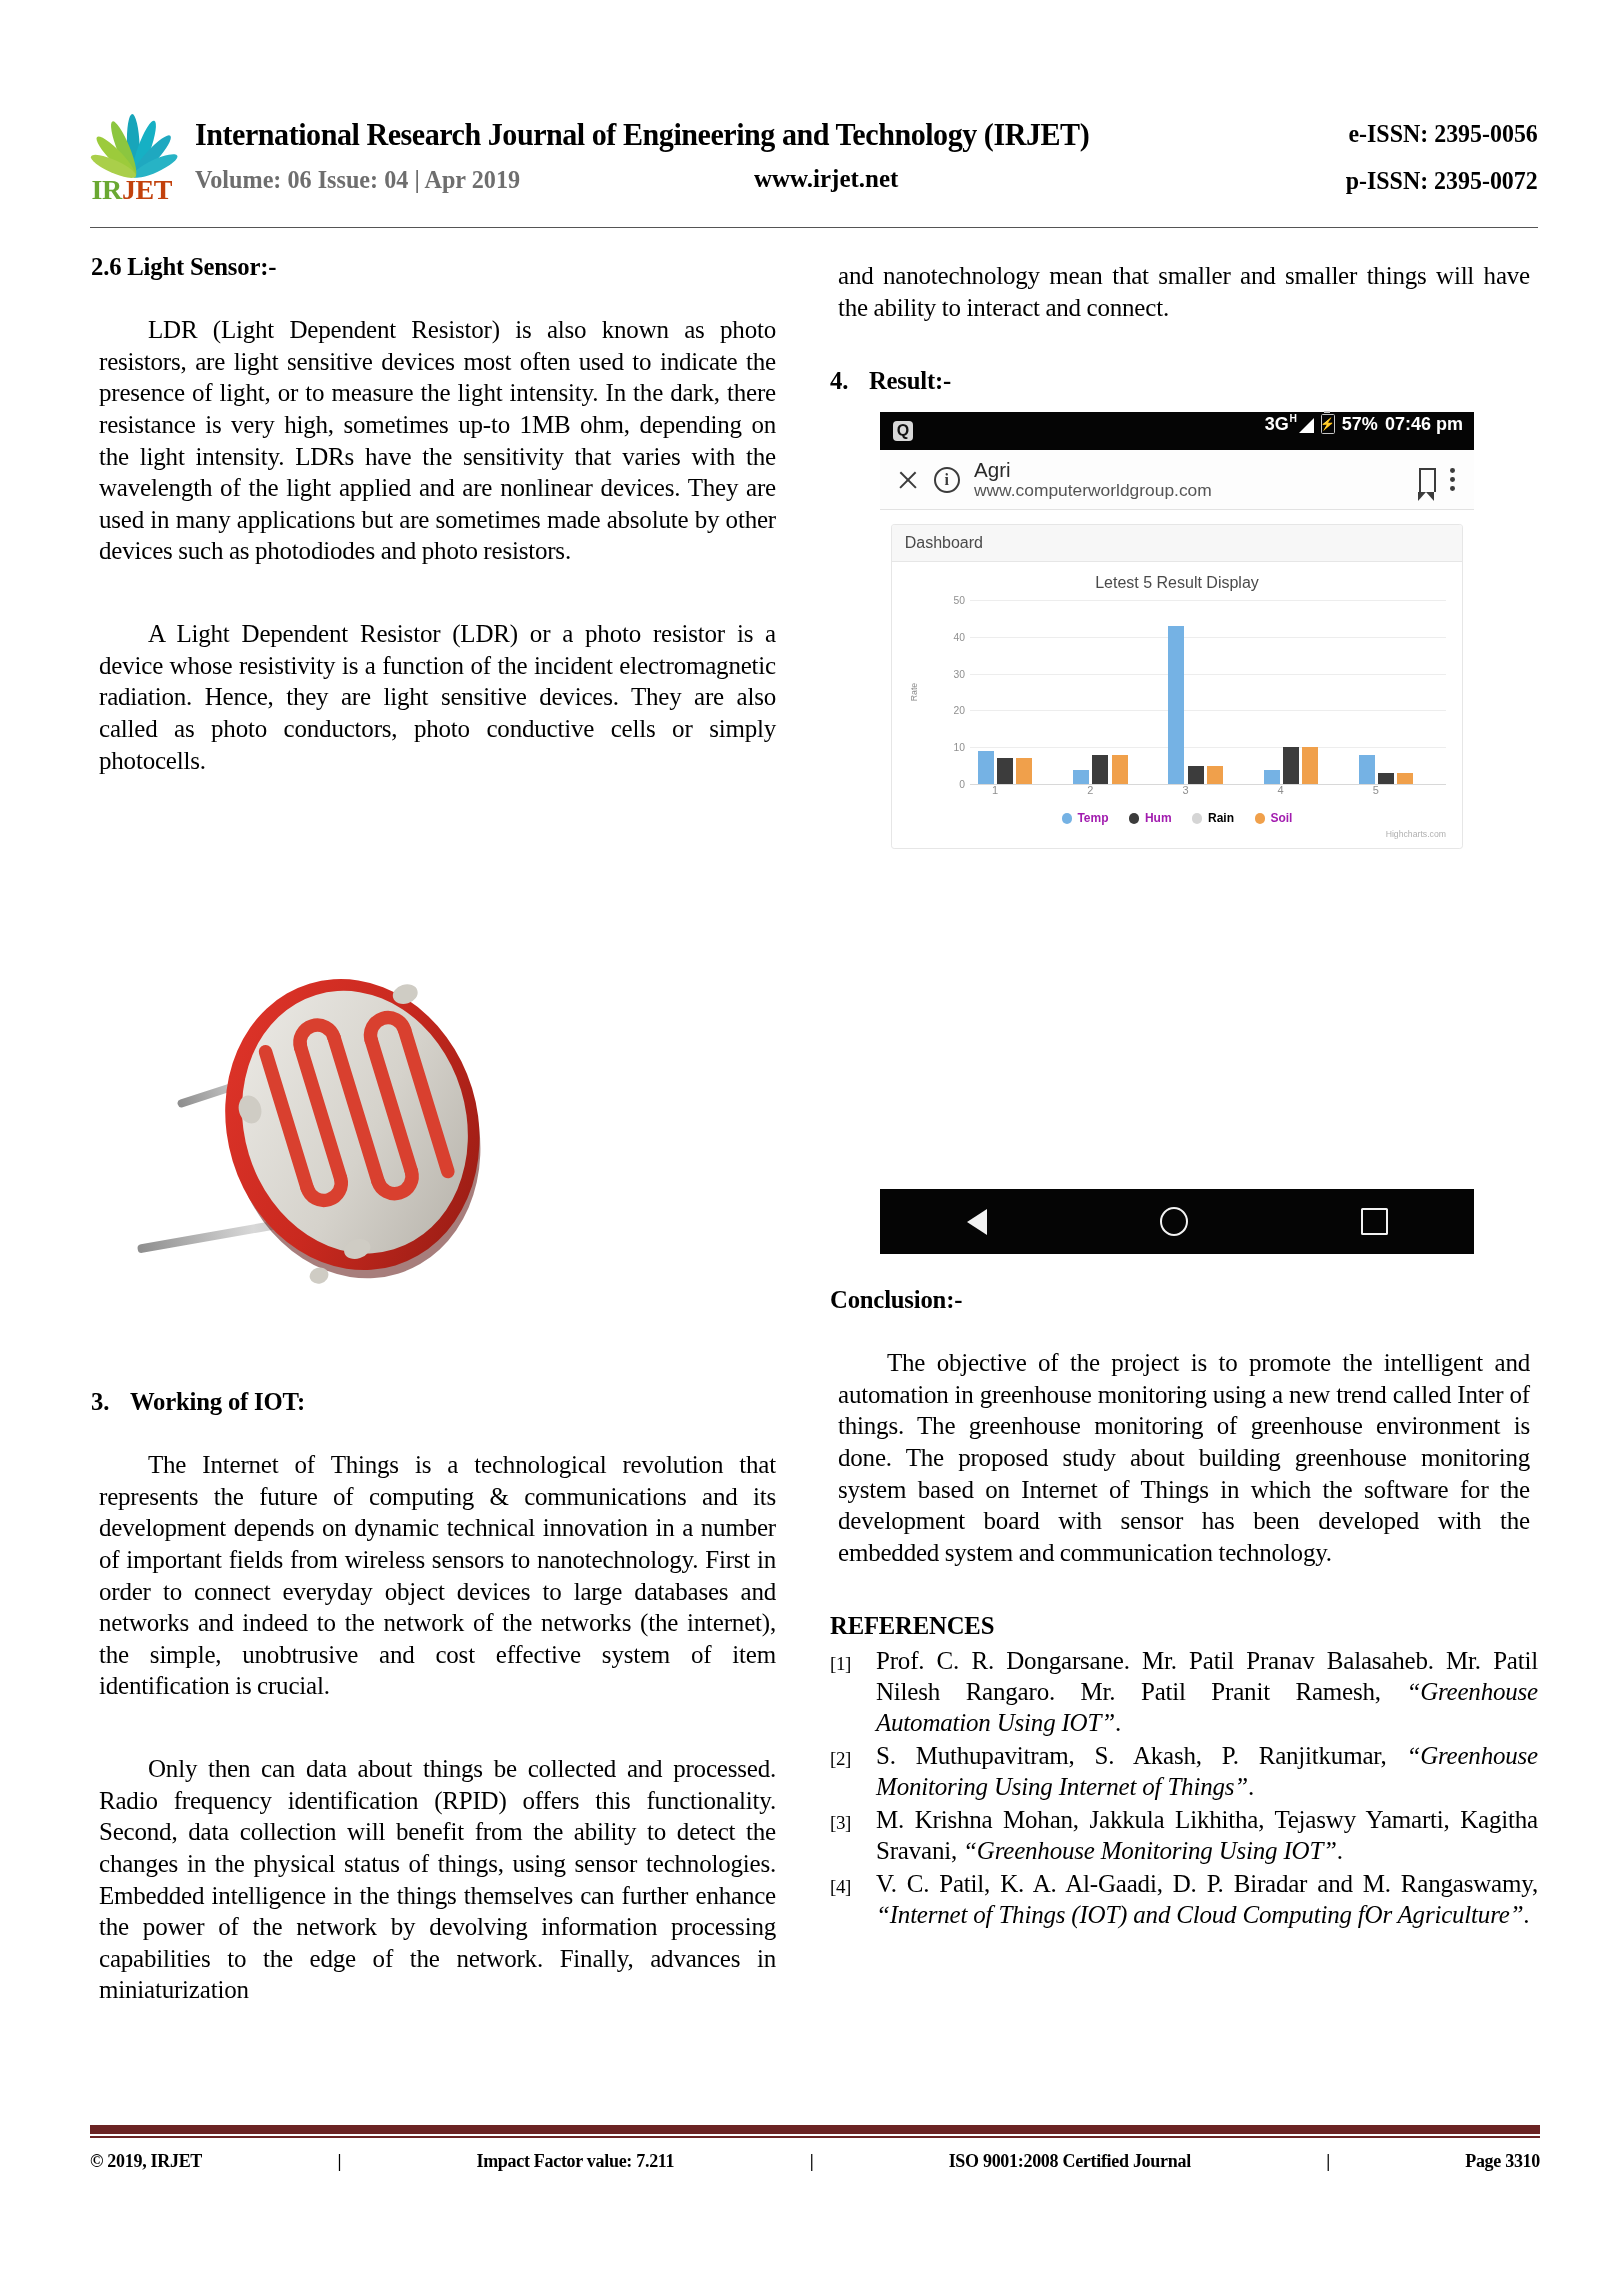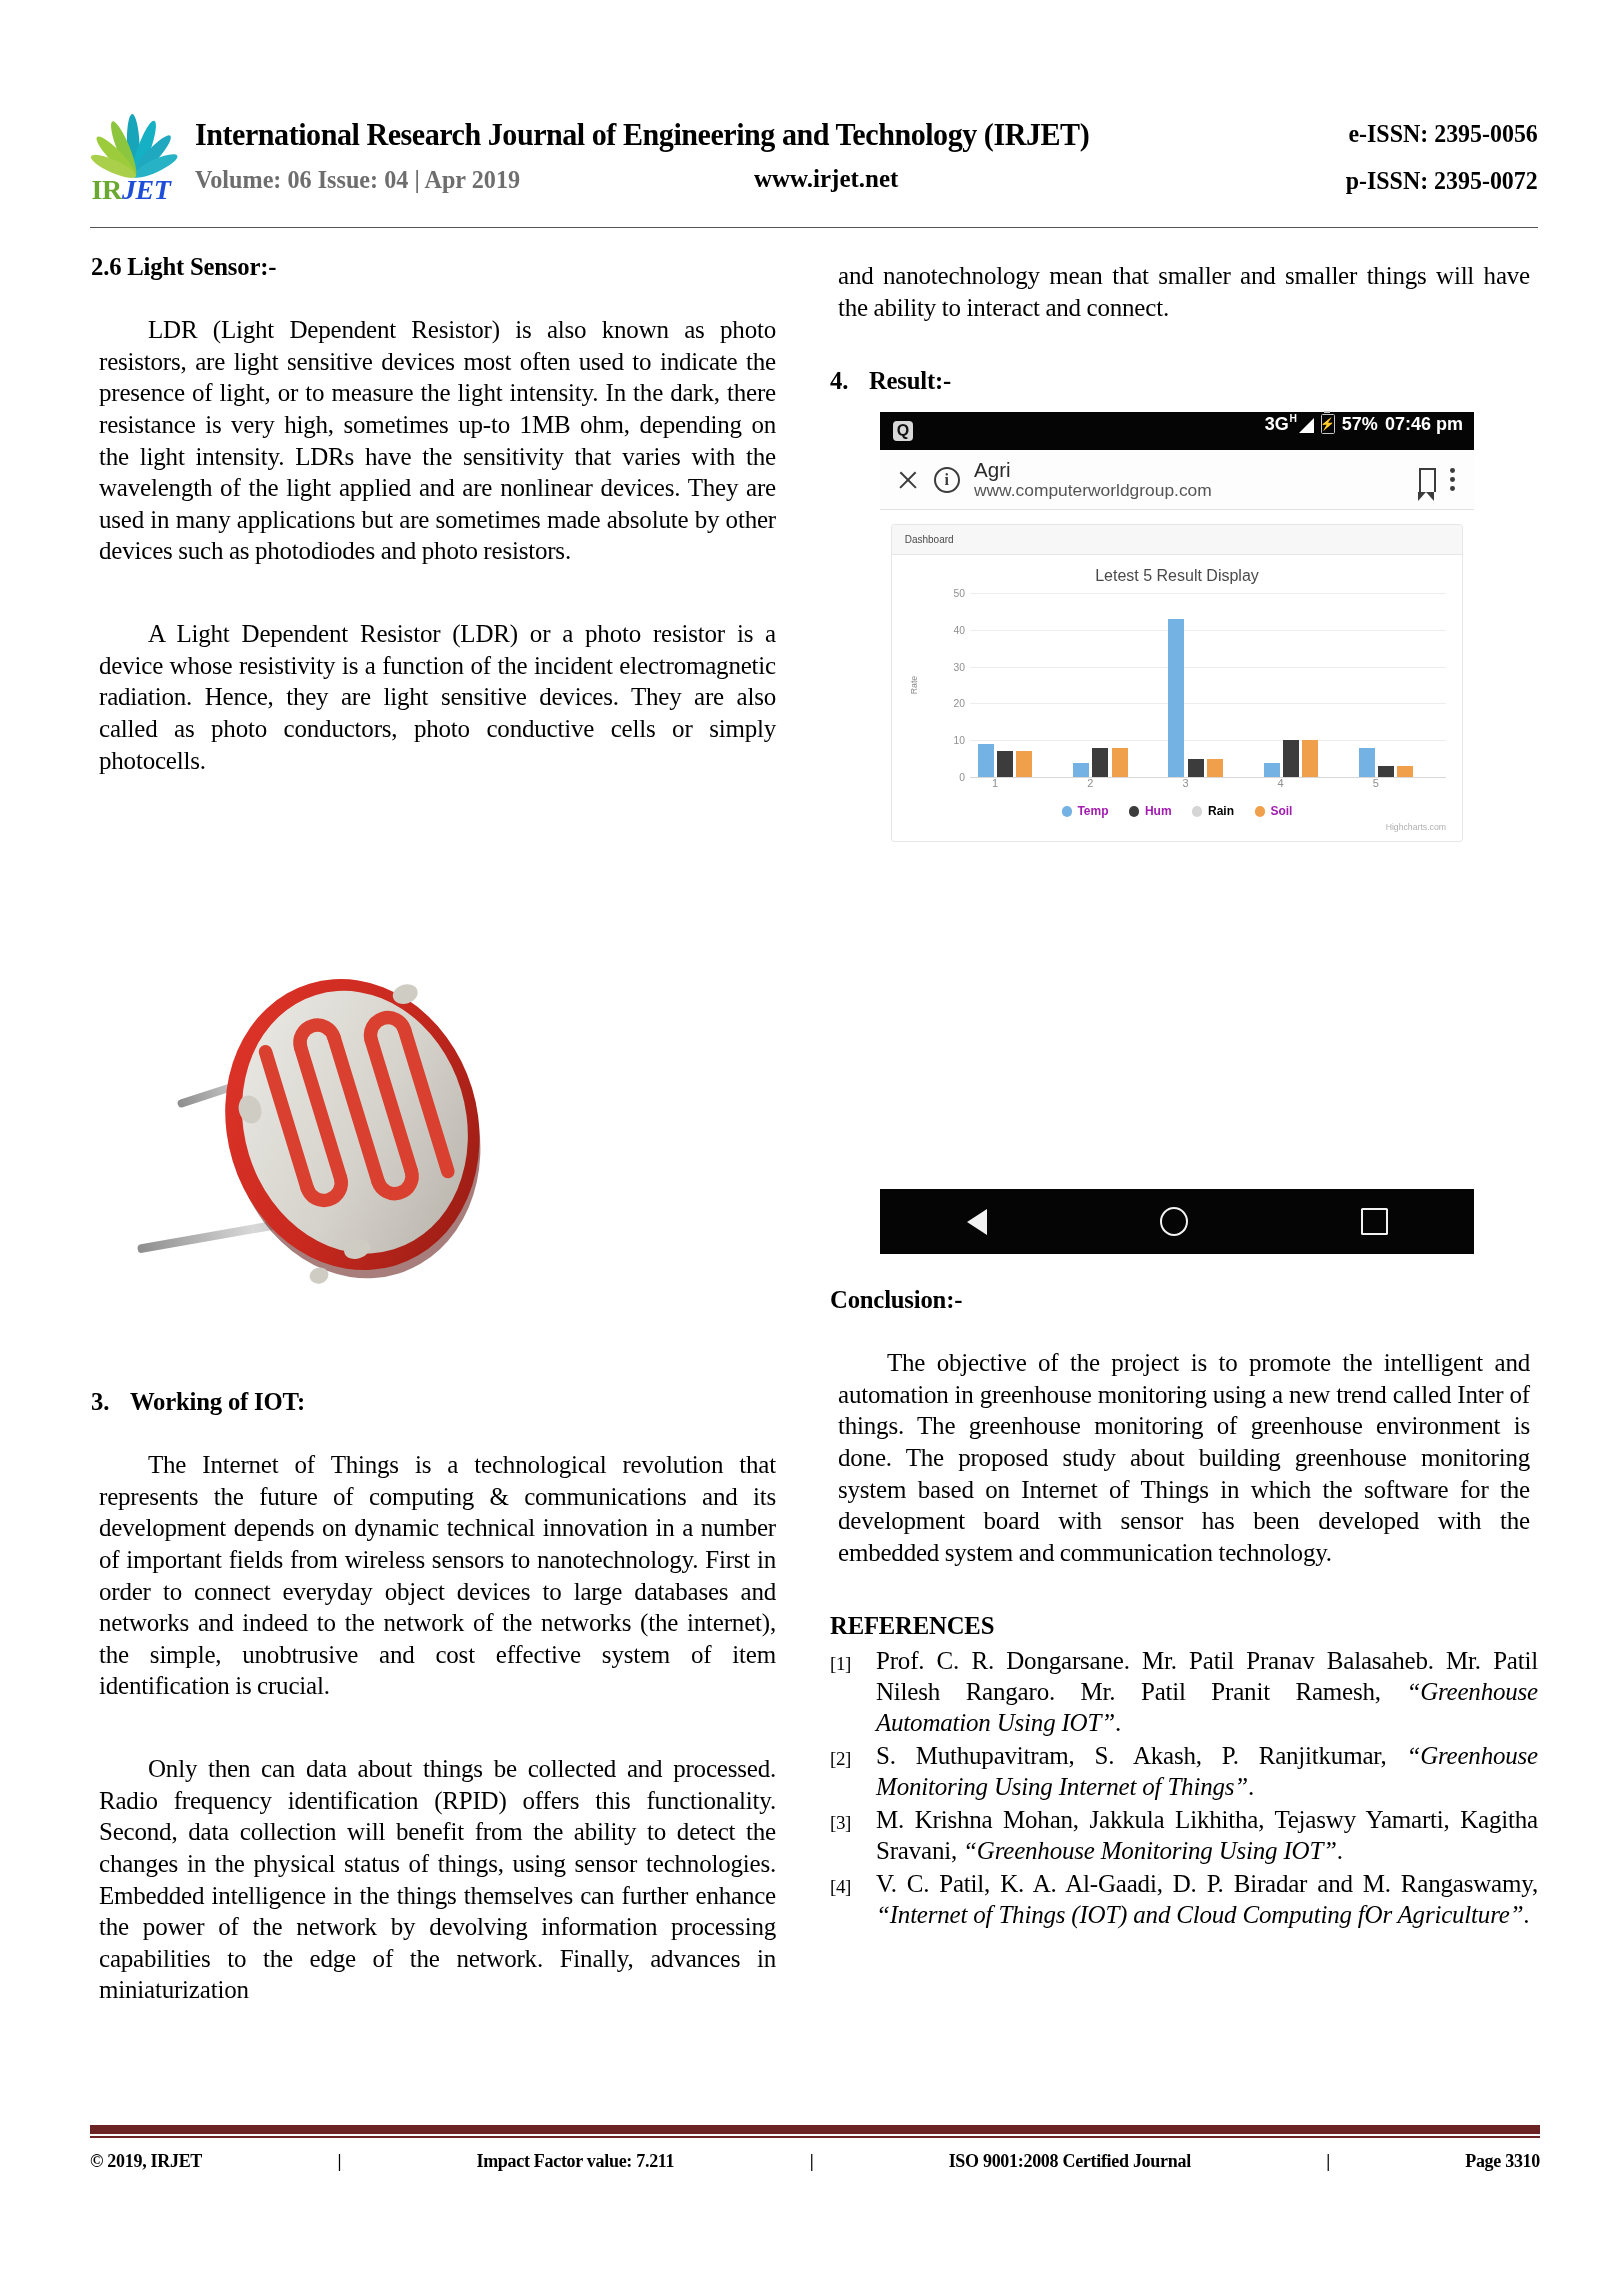--- a/index.html
+++ b/index.html
@@ -39,21 +39,21 @@
   .logo-text {
     position: absolute;
     left: 1.6px;
     bottom: 0px;
     font-family: "Liberation Serif", serif;
     font-size: 28px;
     font-weight: bold;
     letter-spacing: -0.4px;
   }
   .logo-ir { color: #6aa832; }
-  .logo-jet { color: #1d4ed8; font-style: italic; }
+  .logo-jet { color: #c2410c; }
 
   .hdr-title {
     position: absolute;
     left: 105px;
     top: 12.7px;
     font-size: 32px;
     font-weight: bold;
     font-family: "Liberation Serif", serif;
     letter-spacing: -0.5px;
     white-space: nowrap;
@@ -295,21 +295,21 @@
     border: 0.8px solid #e6e6e6;
     border-radius: 3.2px;
     background: #fff;
     overflow: hidden;
   }
   .card-head {
     background: #f7f7f7;
     border-bottom: 0.8px solid #e6e6e6;
     padding: 8.7px 12.7px;
     font-family: "Liberation Sans", sans-serif;
-    font-size: 10px;
+    font-size: 16px;
     color: #4a4a4a;
   }
   .card-body { padding: 12.7px 8px 8px 8px; }
 
   .chart-title {
     text-align: center;
     font-family: "Liberation Sans", sans-serif;
     font-size: 16px;
     color: #4a4a4a;
     margin-bottom: 8px;

